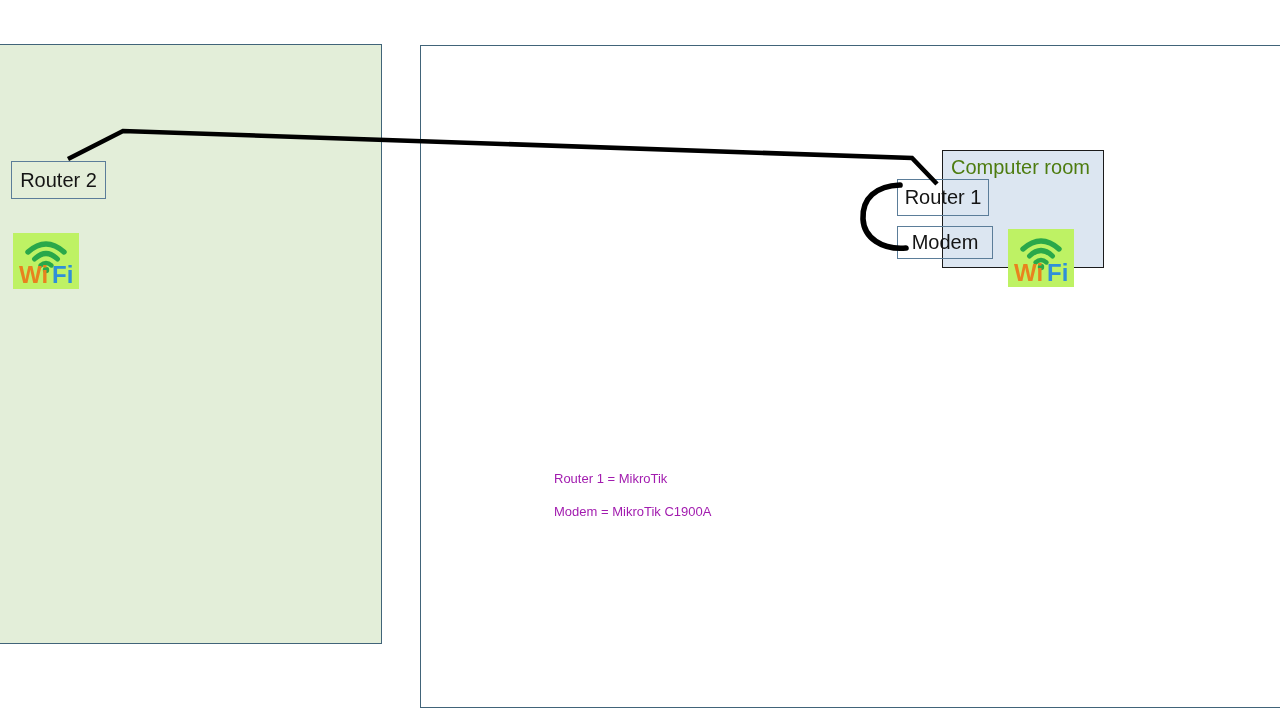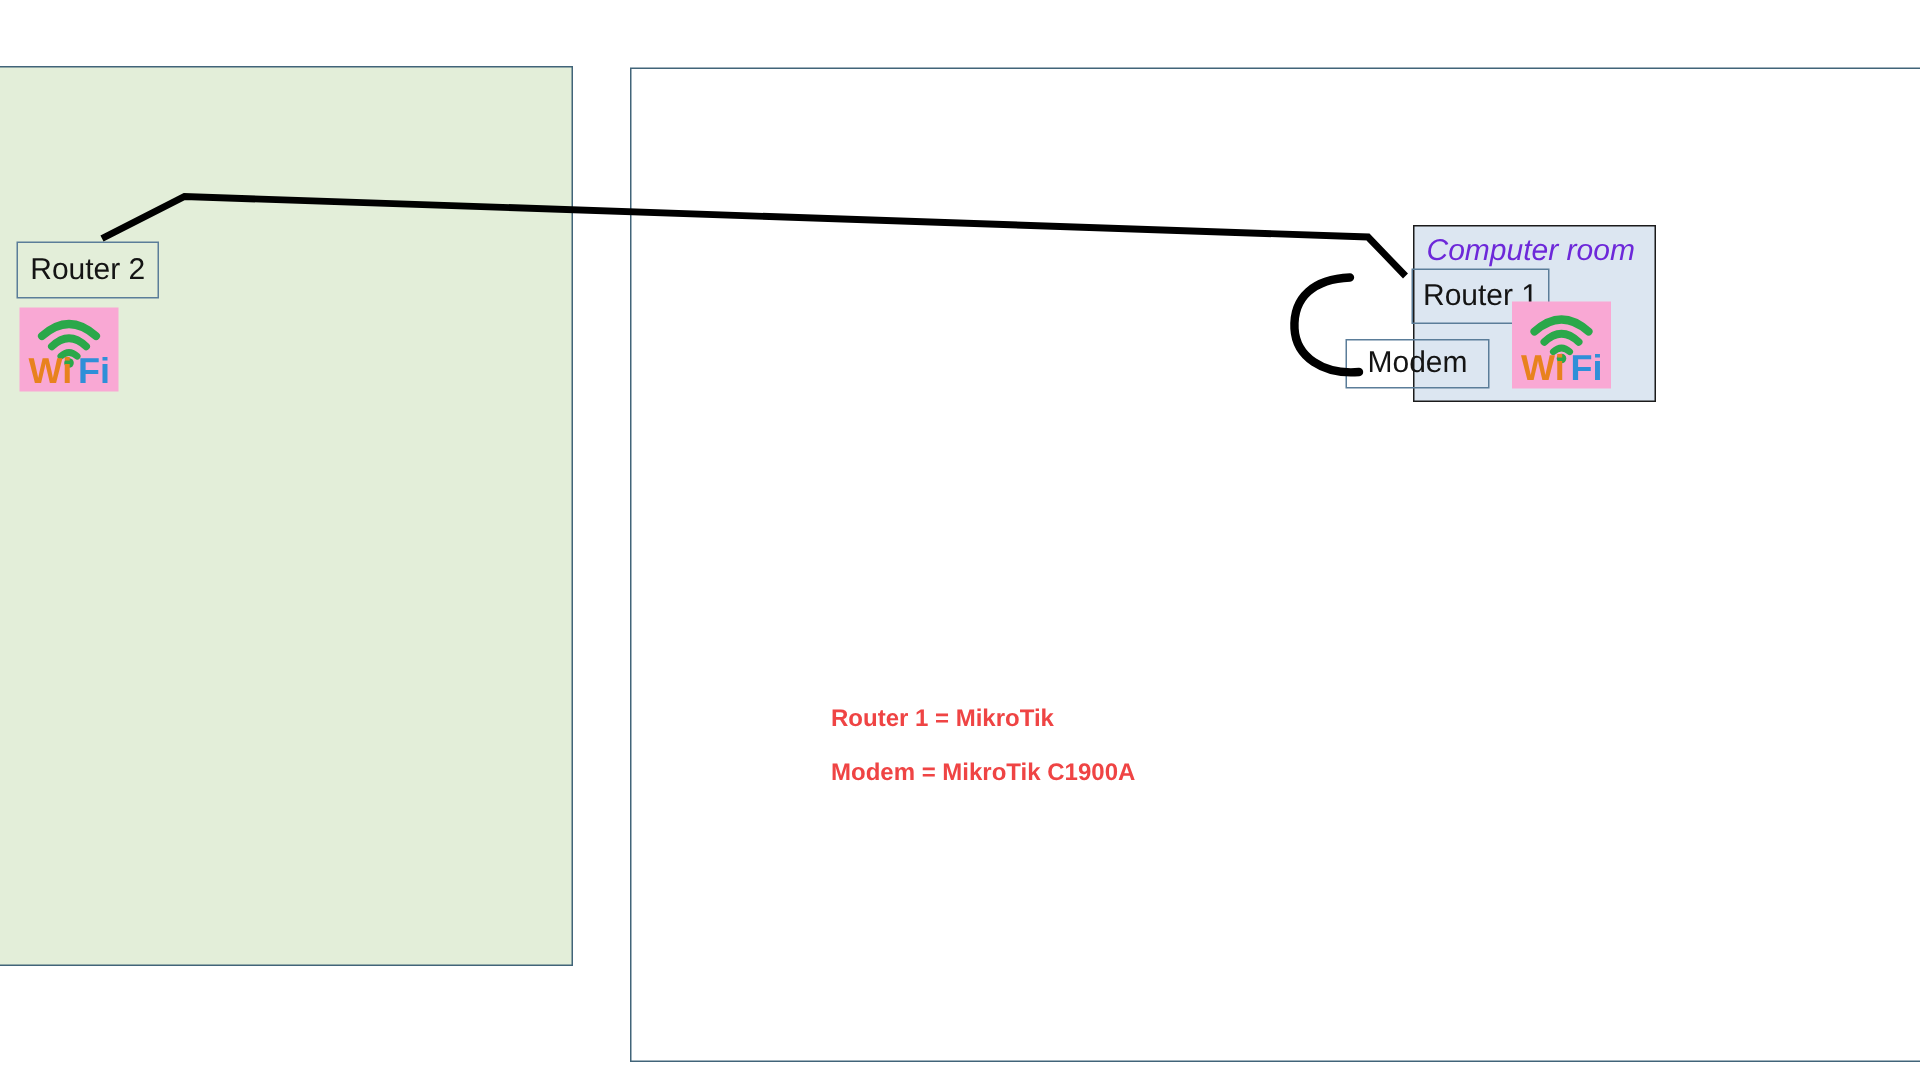--- a/index.html
+++ b/index.html
@@ -53,24 +53,23 @@
     height: 118px;
     background: #dce6f1;
     border: 1.4px solid #1b1b1b;
     box-sizing: border-box;
   }
   #computer-room-label {
     position: absolute;
     left: 8px;
     top: 5px;
     font-size: 20px;
-    color: #6d28d9;
+    color: #4d7c0f;
     white-space: nowrap;
     line-height: 1.15;
-    font-style: italic;
   }
 
   
   .device-box {
     position: absolute;
     box-sizing: border-box;
     border: 1px solid #5b7d99;
     background: transparent;
     display: flex;
     align-items: center;
@@ -83,35 +82,35 @@
     left: 11px;
     top: 160px;
     width: 95px;
     height: 38px;
   }
   #router1-box {
     left: 897px;
     top: 179px;
     width: 92px;
     height: 37px;
-    margin-left: 44px;
   }
   #modem-box {
     left: 897px;
     top: 226px;
     width: 96px;
     height: 33px;
     align-items: center;
   }
 
   
   .wifi-logo {
     position: absolute;
-    background: #f9a8d4;
-    box-sizing: border-box;
+    background: #bef264;
+    box-sizing: border-box;
+    margin-top: 28px;
   }
   #wifi-left {
     left: 13px;
     top: 204px;
     width: 66px;
     height: 56px;
   }
   #wifi-right {
     left: 1008px;
     top: 201px;
@@ -121,26 +120,25 @@
   .wifi-logo svg { display: block; width: 100%; height: 100%; }
 
   
   #legend {
     position: absolute;
     left: 554px;
     top: 472px;
     width: 420px;
   }
   .legend-line {
-    font-size: 16px;
-    color: #ef4444;
+    font-size: 13px;
+    color: #a21caf;
     line-height: 1.0;
     margin-bottom: 20px;
     white-space: nowrap;
-    font-weight: bold;
   }
 
   
   #cables {
     position: absolute;
     left: 0; top: 0;
     width: 1280px;
     height: 720px;
     pointer-events: none;
   }

